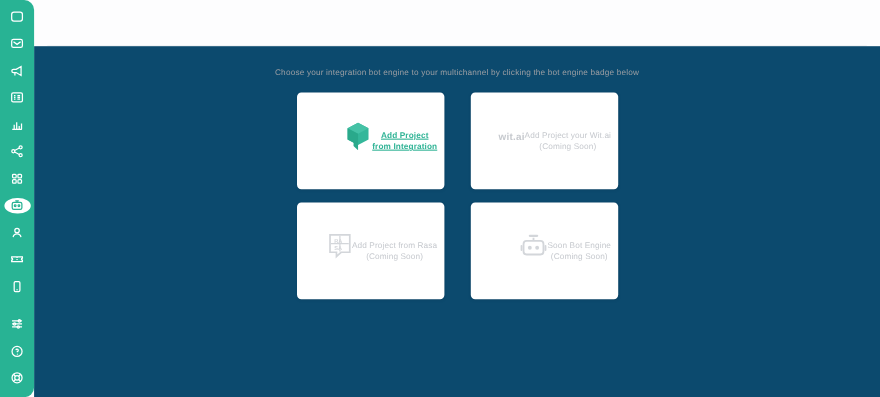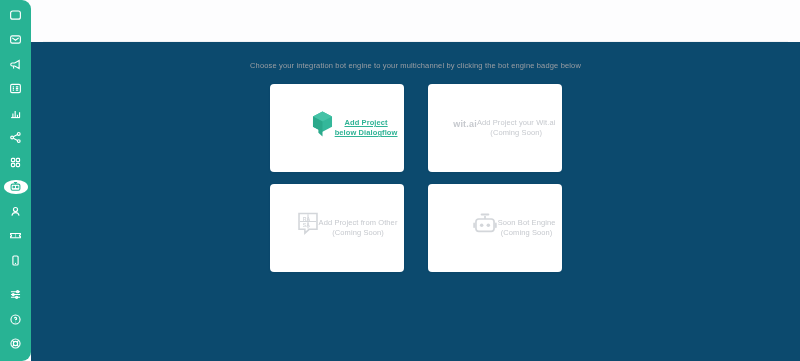--- a/index.html
+++ b/index.html
@@ -283,21 +283,21 @@
         <div class="card-icon">
           <svg width="25" height="28" viewBox="0 0 26 30">
             <path d="M13 1.6 23.2 7v11L13 23.4 2.8 18V7z" fill="#34b79a"></path>
             <path d="M13 1.6 23.2 7 13 12.4 2.8 7z" fill="#45c2a6"></path>
             <path d="M13 12.4V23.4L2.8 18V7z" fill="#2aa98b"></path>
             <path d="M8.6 20.4 13 22.8v5.6l-4.4-4.1z" fill="#2aa98b"></path>
           </svg>
         </div>
         <div class="card-label">
           <span class="l1">Add Project</span>
-          <span class="l2">below Dialogflow</span>
+          <span class="l2">from Integration</span>
         </div>
       </div>
 
       <div class="card disabled">
         <div class="card-icon">
           <span class="wit-logo">wit.ai</span>
         </div>
         <div class="card-label">
           <span class="l1">Add Project your Wit.ai</span>
           <span class="l2">(Coming Soon)</span>
@@ -307,21 +307,21 @@
       <div class="card disabled">
         <div class="card-icon">
           <svg width="22" height="24" viewBox="0 0 24 26">
             <path d="M2.2 1.6h19.6v17.2h-8.6l-4.6 4.2v-4.2H2.2z" fill="none" stroke="#d3d6da" stroke-width="1.7"></path>
             <text x="6.4" y="9.6" font-family="Liberation Sans, sans-serif" font-size="5.6" font-weight="700" fill="#d3d6da">RA</text>
             <text x="6.4" y="16.2" font-family="Liberation Sans, sans-serif" font-size="5.6" font-weight="700" fill="#d3d6da">SA</text>
             <path d="M12 2.4v15.6M3.2 10.2h17.6" stroke="#d3d6da" stroke-width="1.2"></path>
           </svg>
         </div>
         <div class="card-label">
-          <span class="l1">Add Project from Other</span>
+          <span class="l1">Add Project from Rasa</span>
           <span class="l2">(Coming Soon)</span>
         </div>
       </div>
 
       <div class="card disabled">
         <div class="card-icon">
           <svg width="26" height="24" viewBox="0 0 28 26">
             <rect x="4.2" y="7.6" width="19.6" height="13.4" rx="3" fill="none" stroke="#d3d6da" stroke-width="1.8"></rect>
             <path d="M14 7.6V4.4" stroke="#d3d6da" stroke-width="1.8"></path>
             <path d="M10.4 2.6h7.2" stroke="#d3d6da" stroke-width="2.2" stroke-linecap="round"></path>

